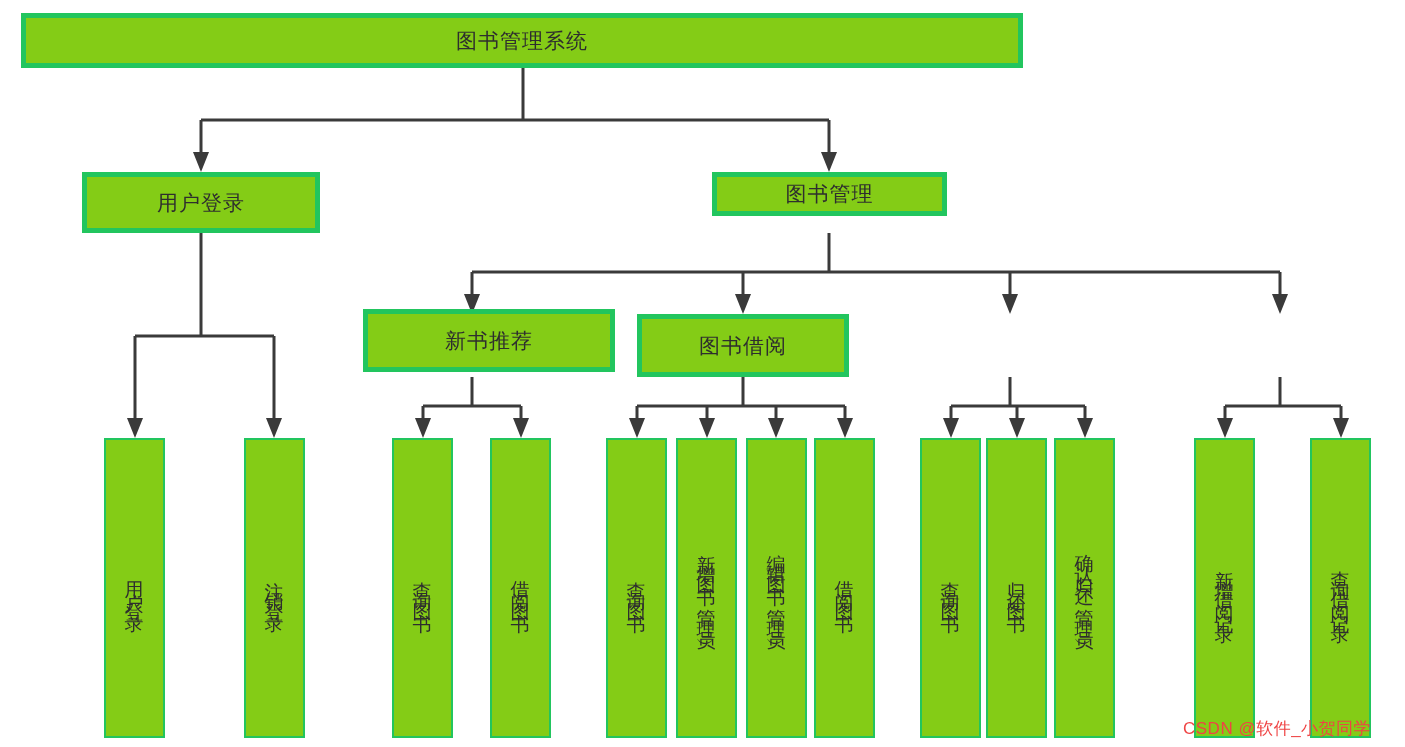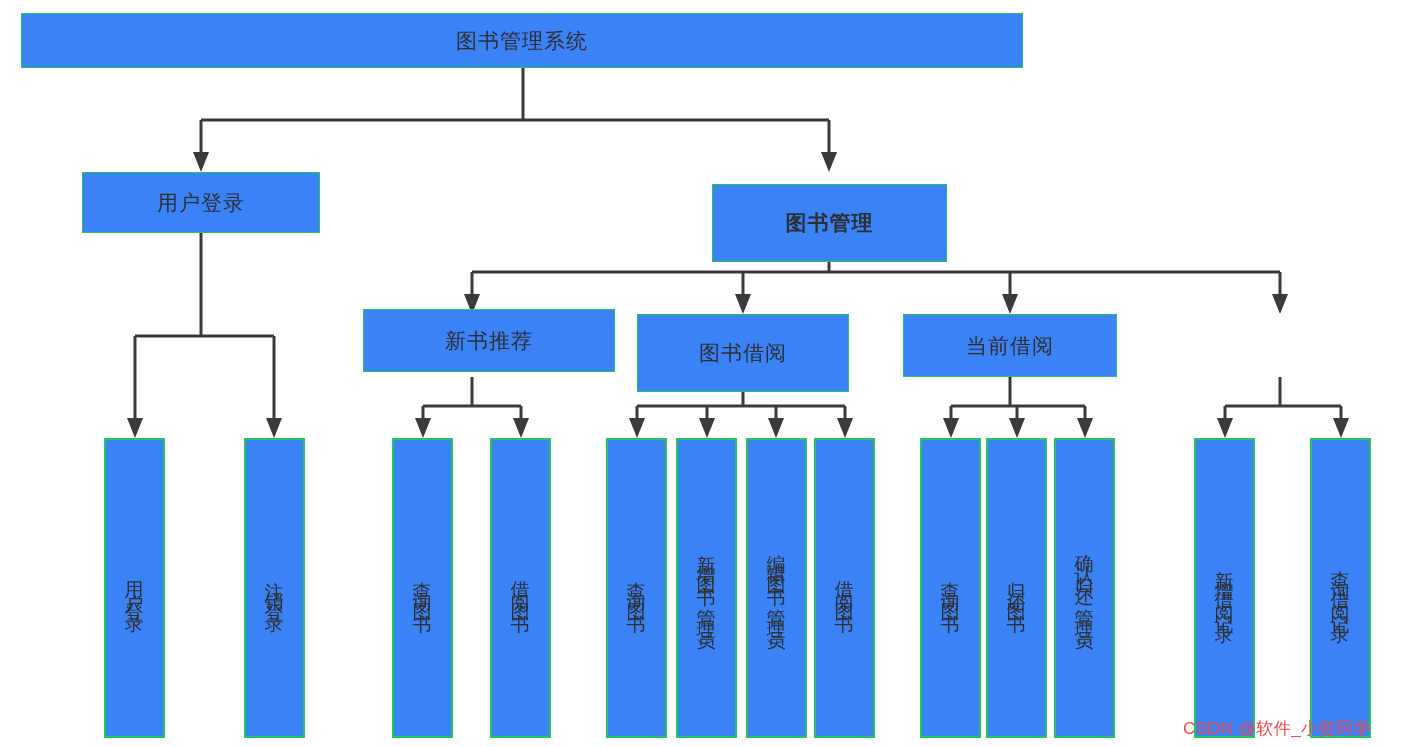--- a/index.html
+++ b/index.html
@@ -7,22 +7,22 @@
     position:relative;
     width:1405px;height:747px;
     background:#ffffff;
     font-family:"Liberation Sans","DejaVu Sans",sans-serif;
     overflow:hidden;
   }
   .wires{position:absolute;left:0;top:0;}
   .box{
     position:absolute;
     box-sizing:border-box;
-    background:#3b82f6;
-    border:1px solid #22c55e;
+    background:#84cc16;
+    border:5px solid #22c55e;
     display:flex;align-items:center;justify-content:center;
     color:#2e2e2e;
     font-size:21px;
     letter-spacing:1px;
     text-align:center;
     line-height:1.1;
   }
   .leaf{
     border-width:2.5px;
     writing-mode:vertical-rl;
@@ -86,32 +86,29 @@
     </g>
   </svg>
 
   <div class="box" style="left:21px;top:13px;width:1002px;height:55px;">
     <span>图书管理系统</span>
   </div>
 
   <div class="box" style="left:82px;top:172px;width:238px;height:61px;">
     <span>用户登录</span>
   </div>
-  <div class="box" style="left:712px;top:184px;width:235px;height:78px;font-weight:bold;">
+  <div class="box" style="left:712px;top:172px;width:235px;height:44px;">
     <span>图书管理</span>
   </div>
 
   <div class="box" style="left:363px;top:309px;width:252px;height:63px;">
     <span>新书推荐</span>
   </div>
-  <div class="box" style="left:637px;top:314px;width:212px;height:78px;">
+  <div class="box" style="left:637px;top:314px;width:212px;height:63px;">
     <span>图书借阅</span>
-  </div>
-  <div class="box" style="left:903px;top:314px;width:214px;height:63px;">
-    <span>当前借阅</span>
   </div>
 
   <div class="box leaf" style="left:104px;top:438px;width:61px;height:300px;">
     <span>用户登录</span>
   </div>
   <div class="box leaf" style="left:244px;top:438px;width:61px;height:300px;">
     <span>注销登录</span>
   </div>
 
   <div class="box leaf" style="left:392px;top:438px;width:61px;height:300px;">

